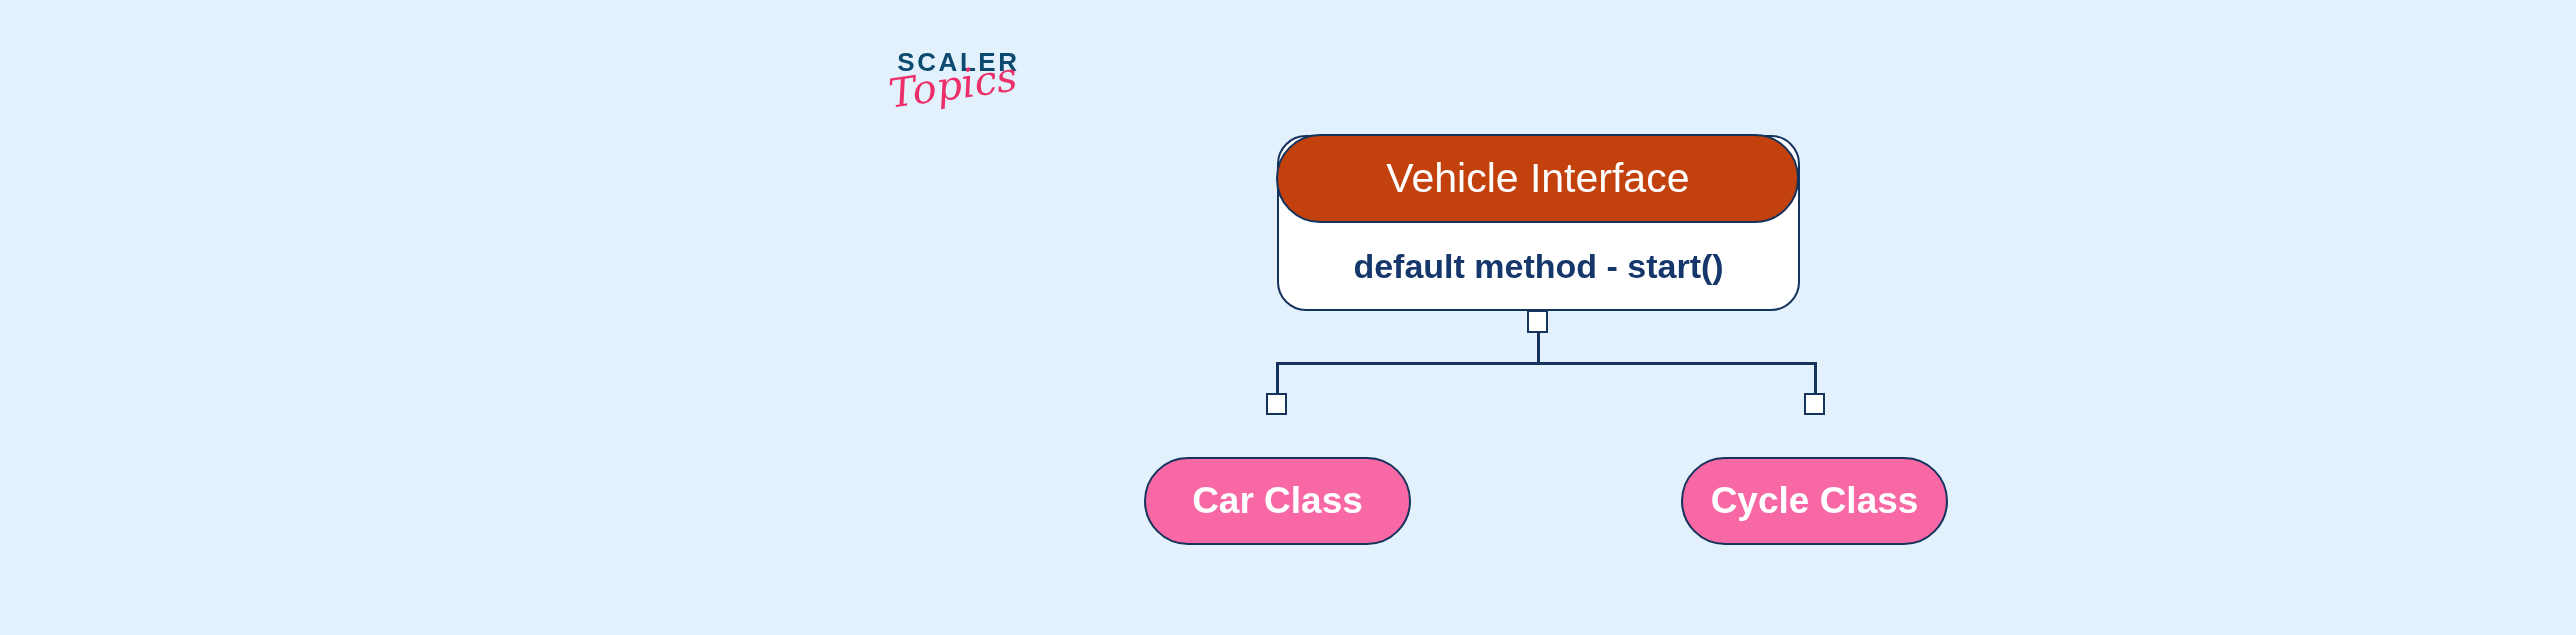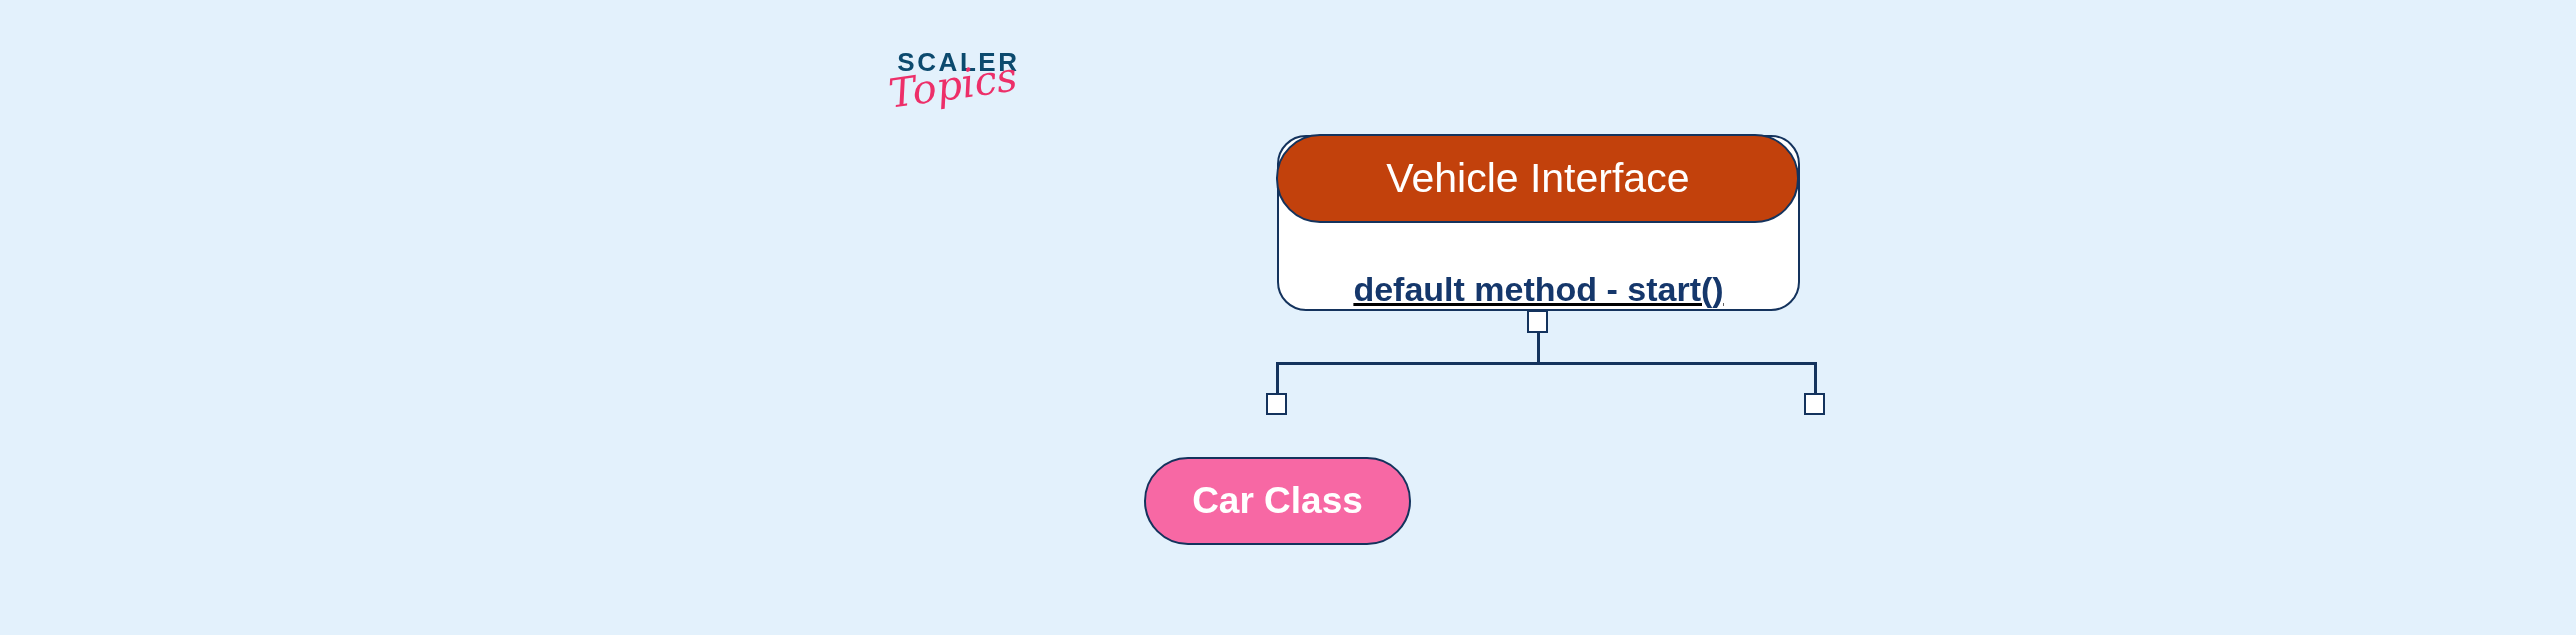--- a/index.html
+++ b/index.html
@@ -73,23 +73,22 @@
     font-weight: 400;
     white-space: nowrap;
   }
   .vi-body {
     position: absolute;
     left: 0;
     right: 0;
     top: 86px;
     bottom: 0;
     display: flex;
-    align-items: flex-end;
+    align-items: center;
     justify-content: center;
-    text-decoration: underline;
   }
   .vi-method {
     color: #15376b;
     font-size: 34px;
     font-weight: bold;
     white-space: nowrap;
   }
 
   
   .line {
@@ -161,15 +160,18 @@
   <div class="line conn-rdrop"></div>
 
   <div class="anchor-square sq-top"></div>
   <div class="anchor-square sq-car"></div>
   <div class="anchor-square sq-cycle"></div>
 
   <div class="class-node car">
     <span class="class-label">Car Class</span>
   </div>
 
+  <div class="class-node cycle">
+    <span class="class-label">Cycle Class</span>
+  </div>
 
 </div>
 
 
 </body></html>

